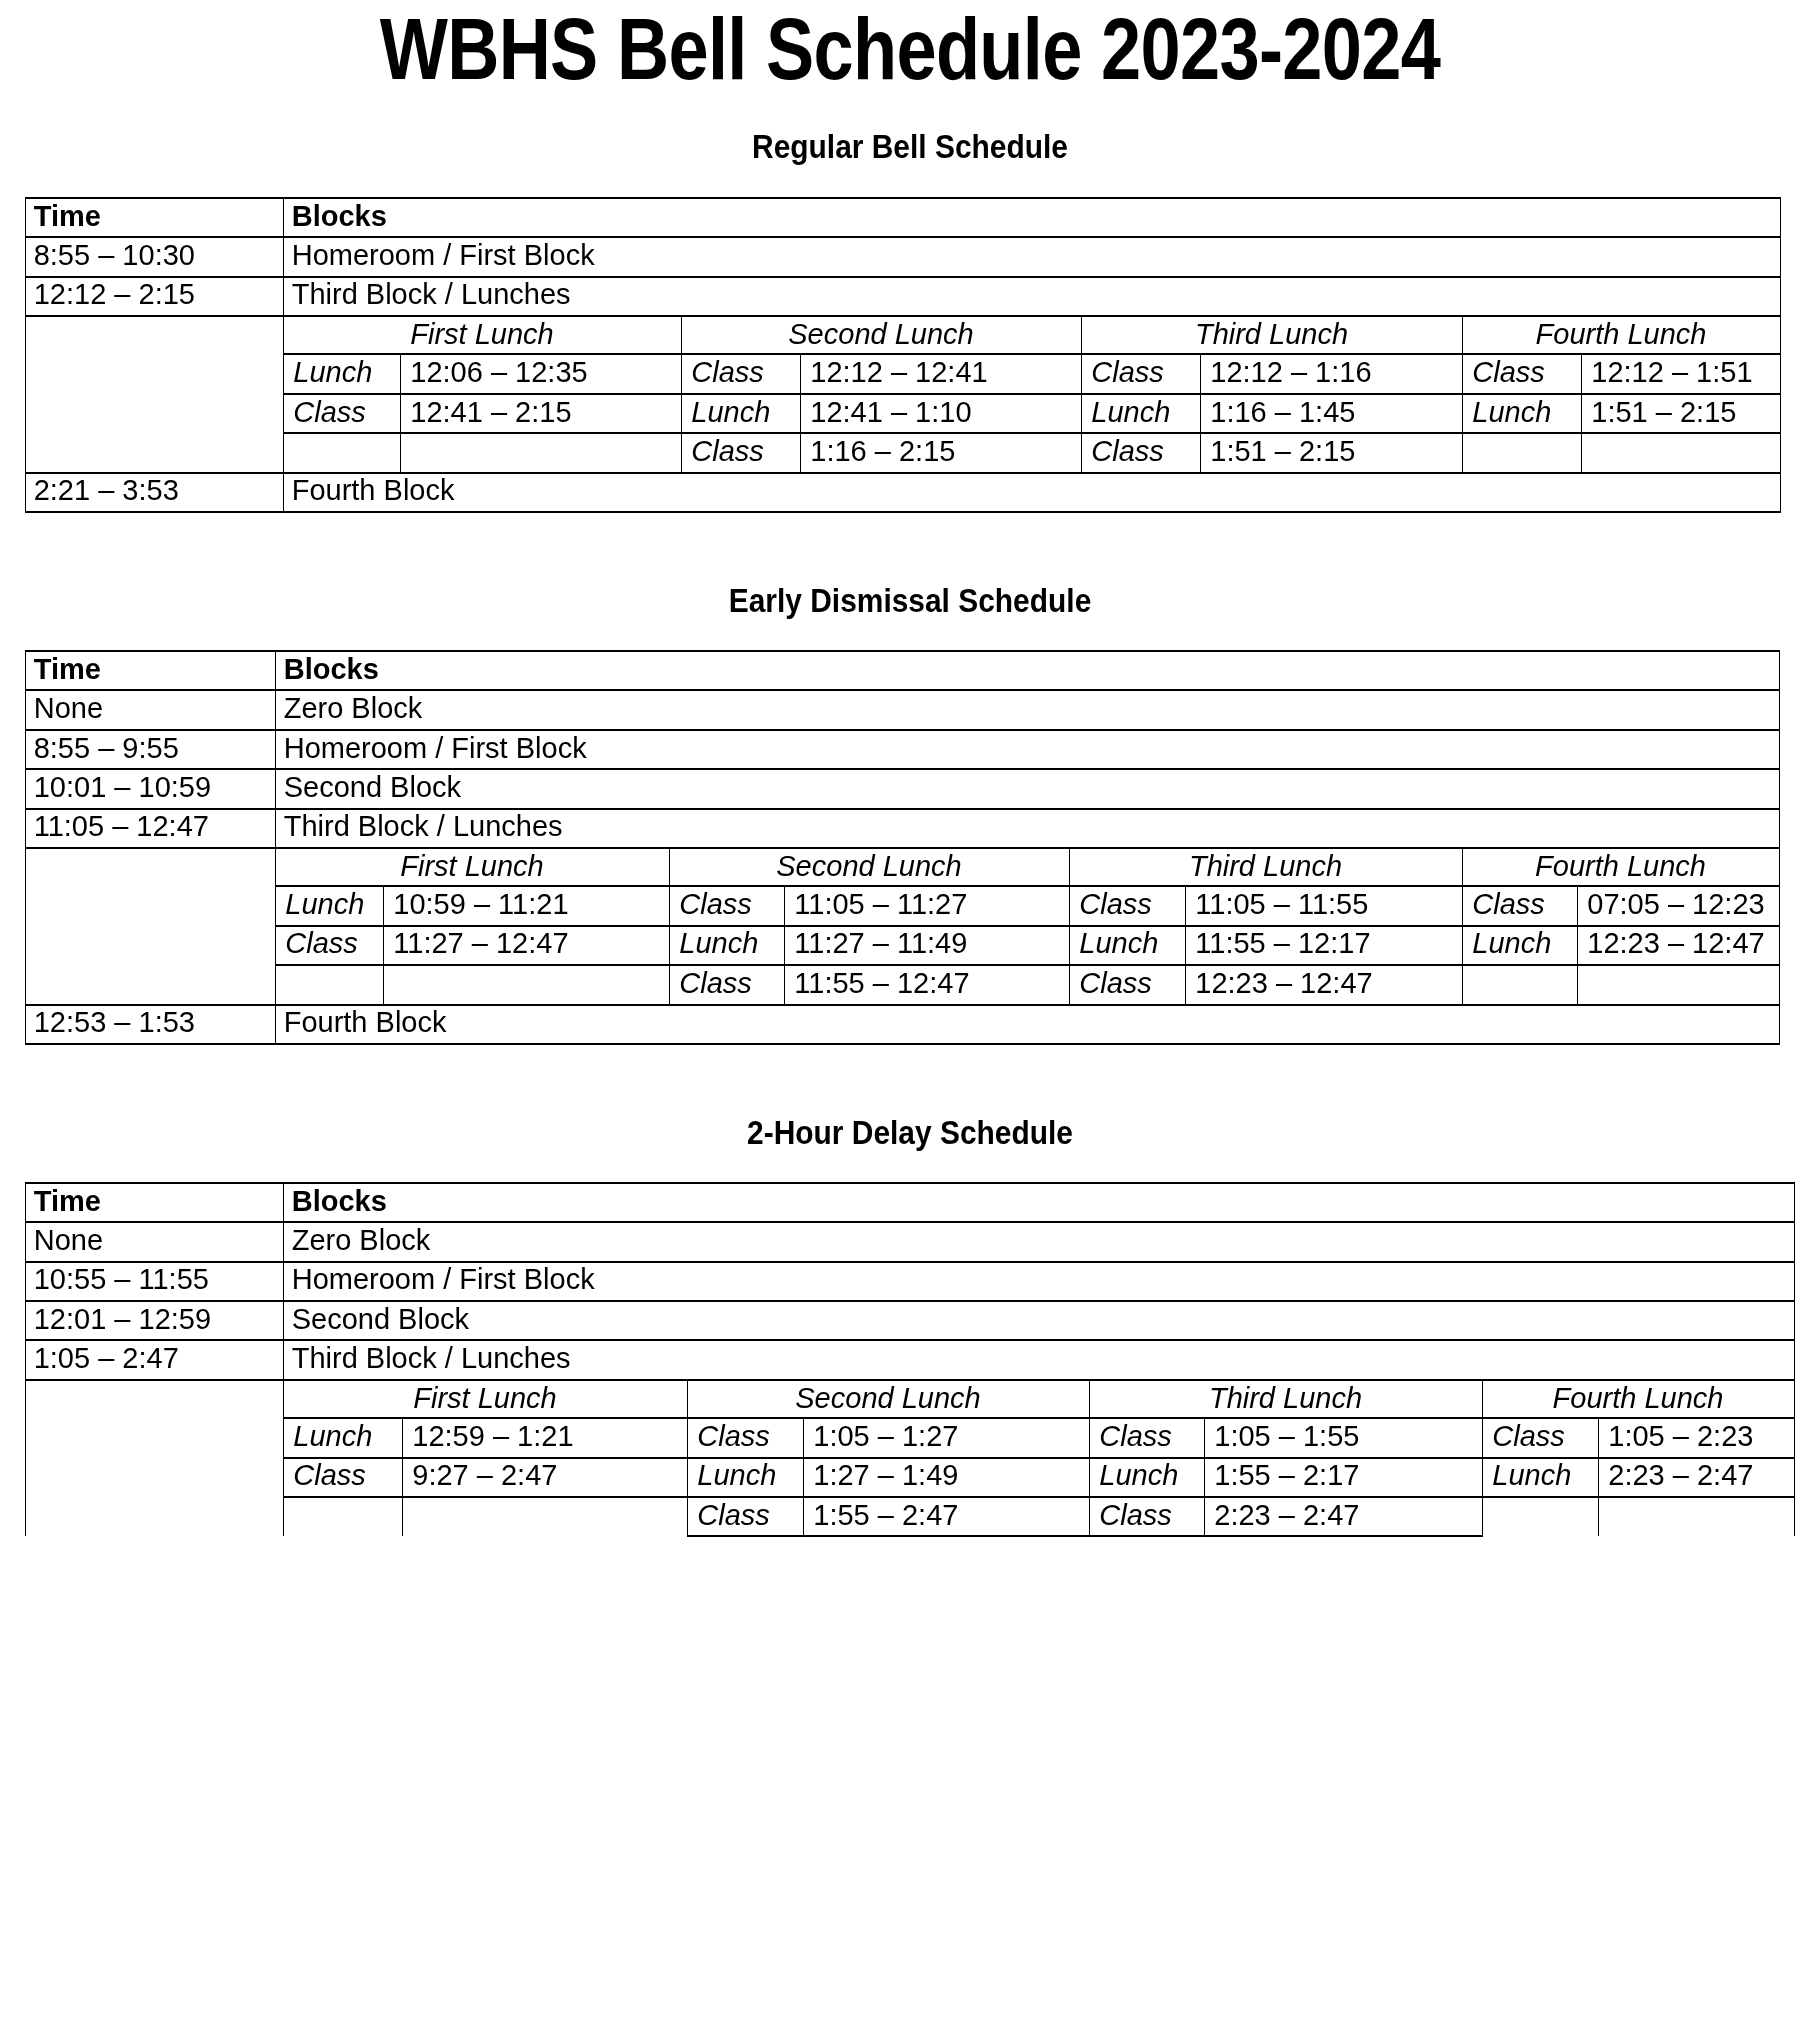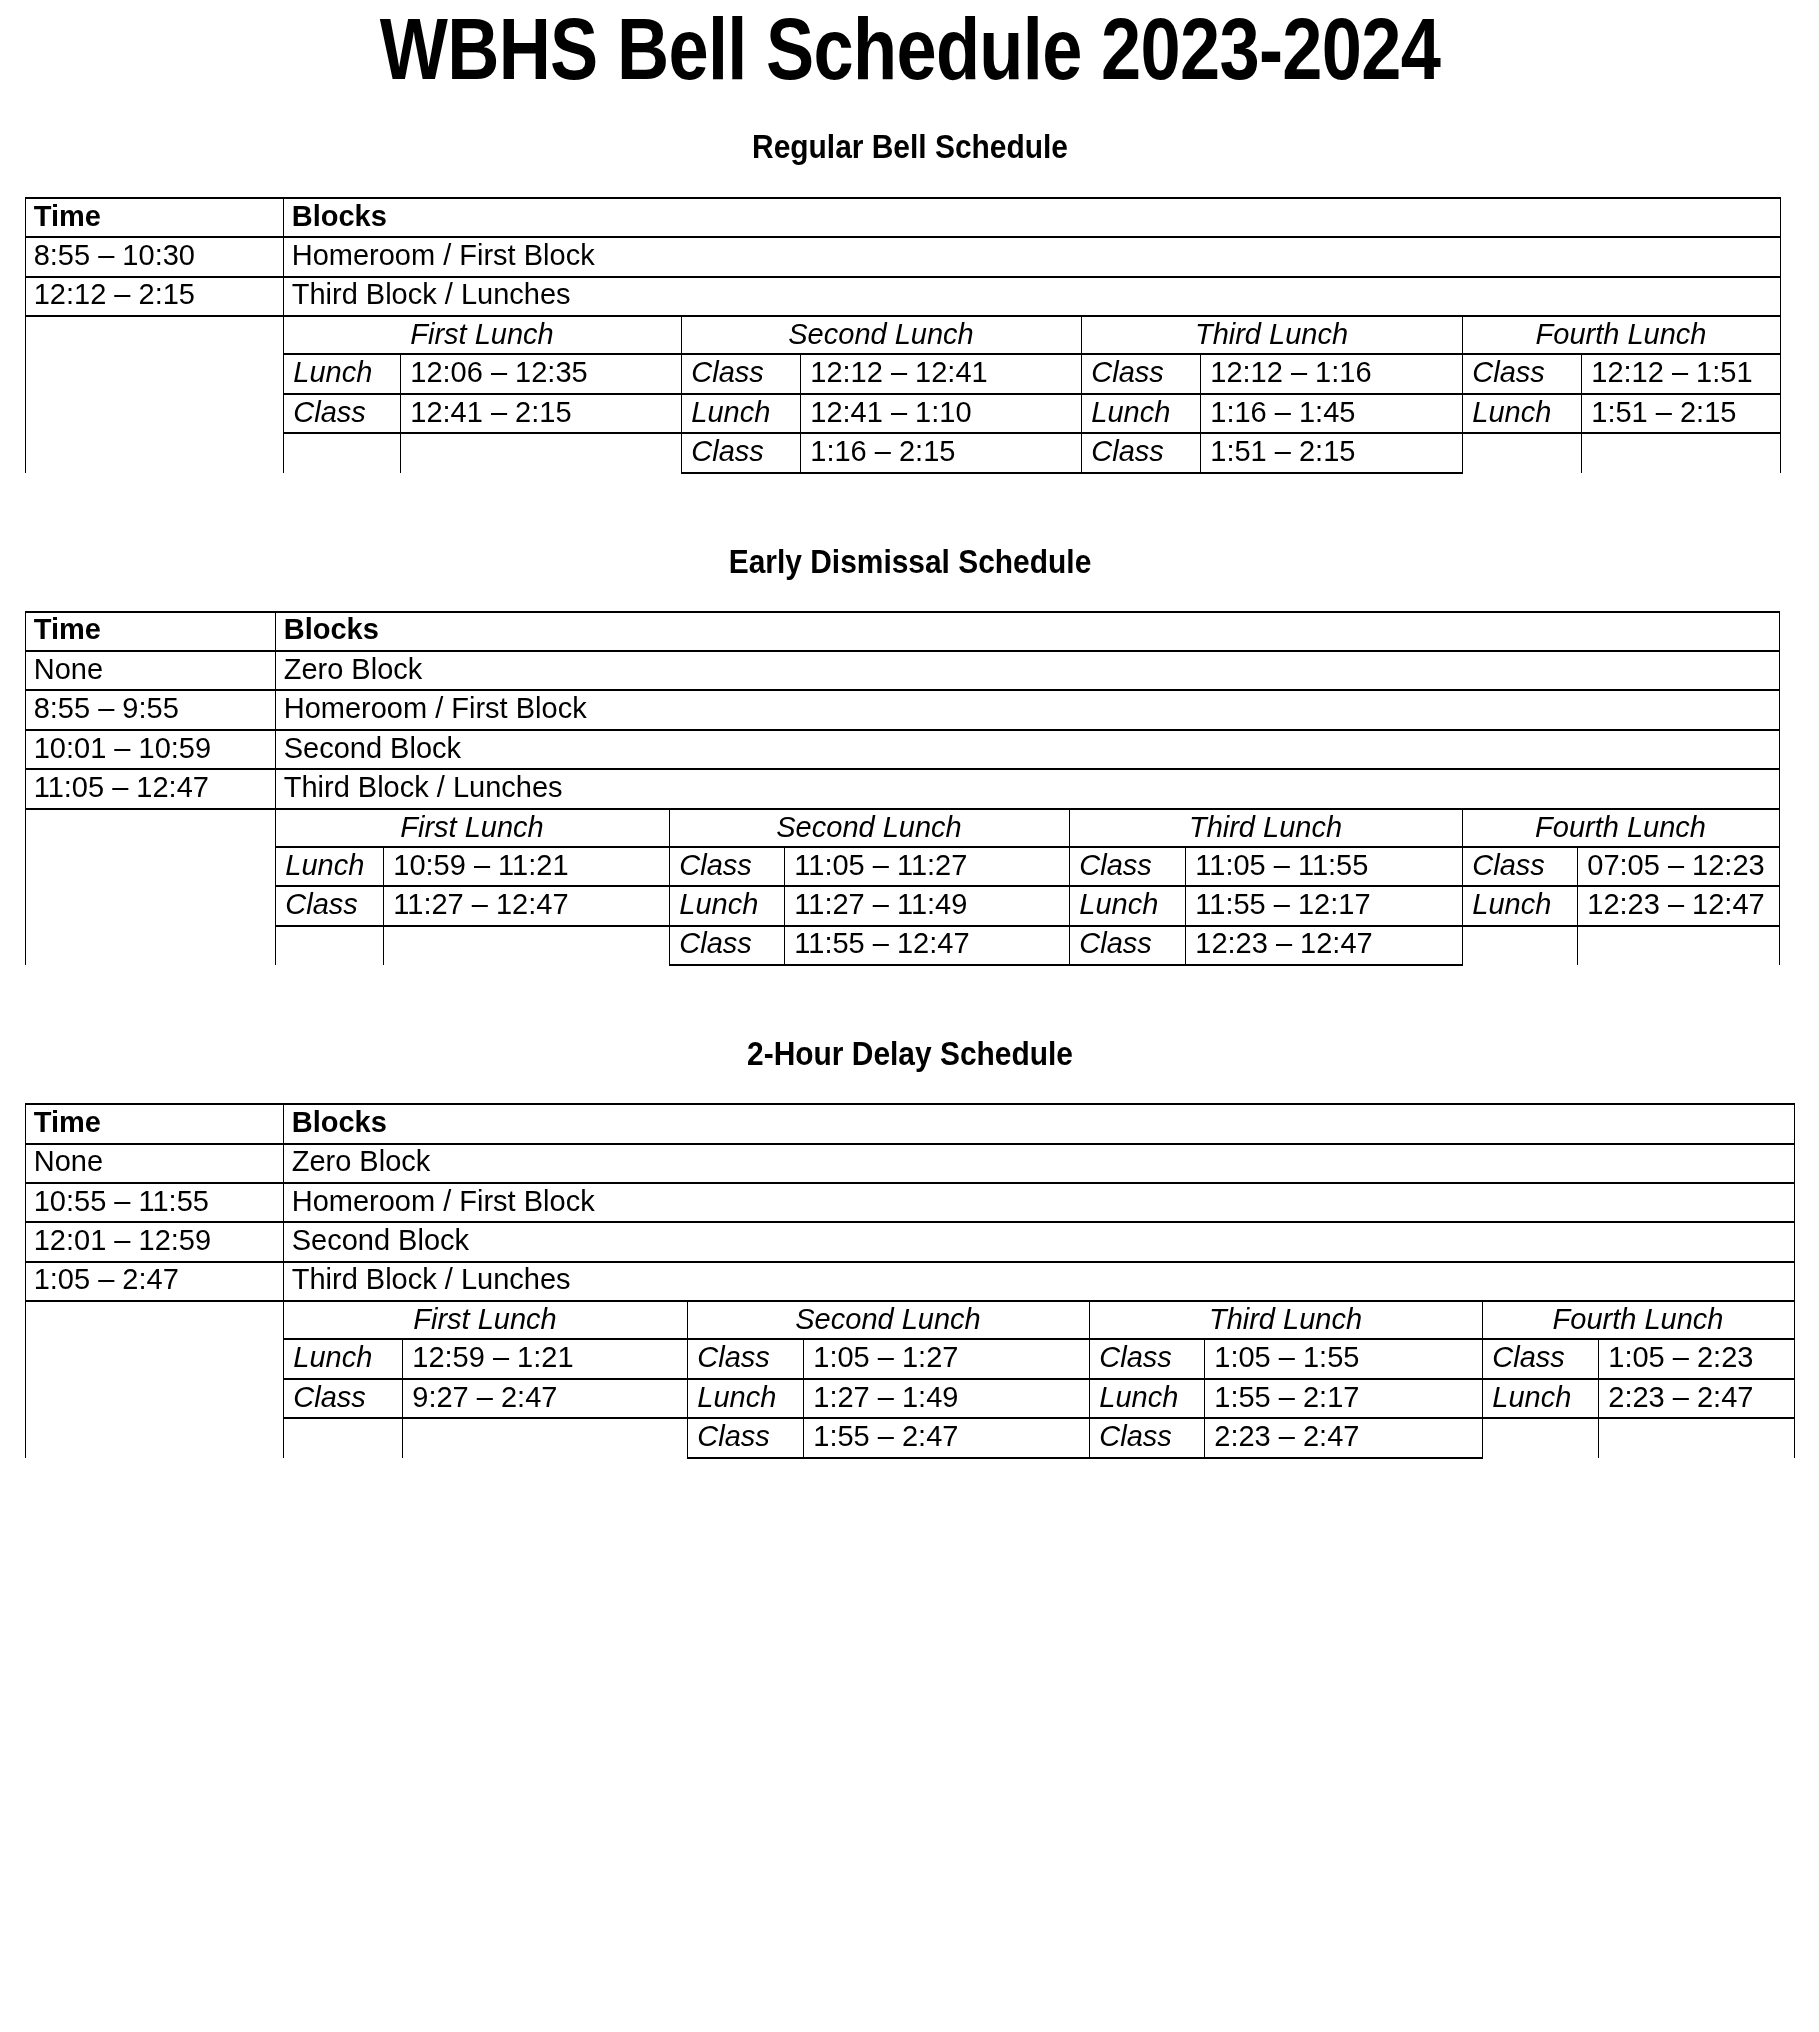--- a/index.html
+++ b/index.html
@@ -174,20 +174,24 @@
         <td class="lbl side-only"></td>
         <td class="val side-only"></td>
         <td class="lbl">Class</td>
         <td class="val">1:16 – 2:15</td>
         <td class="lbl">Class</td>
         <td class="val">1:51 – 2:15</td>
         <td class="lbl side-only"></td>
         <td class="val side-only"></td>
       </tr>
 
+      <tr>
+        <td>2:21 – 3:53</td>
+        <td colspan="8">Fourth Block</td>
+      </tr>
     </tbody>
   </table>
 
   <h2 class="section-title sec2-title">Early Dismissal Schedule</h2>
 
   <table class="sched t2">
     <colgroup>
       <col style="width:250px">
       <col style="width:108px">
       <col style="width:286px">
@@ -258,20 +262,24 @@
         <td class="lbl side-only"></td>
         <td class="val side-only"></td>
         <td class="lbl">Class</td>
         <td class="val">11:55 – 12:47</td>
         <td class="lbl">Class</td>
         <td class="val">12:23 – 12:47</td>
         <td class="lbl side-only"></td>
         <td class="val side-only"></td>
       </tr>
 
+      <tr>
+        <td>12:53 – 1:53</td>
+        <td colspan="8">Fourth Block</td>
+      </tr>
     </tbody>
   </table>
 
   <h2 class="section-title sec3-title">2-Hour Delay Schedule</h2>
 
   <table class="sched t3">
     <colgroup>
       <col style="width:258px">
       <col style="width:119px">
       <col style="width:285px">

